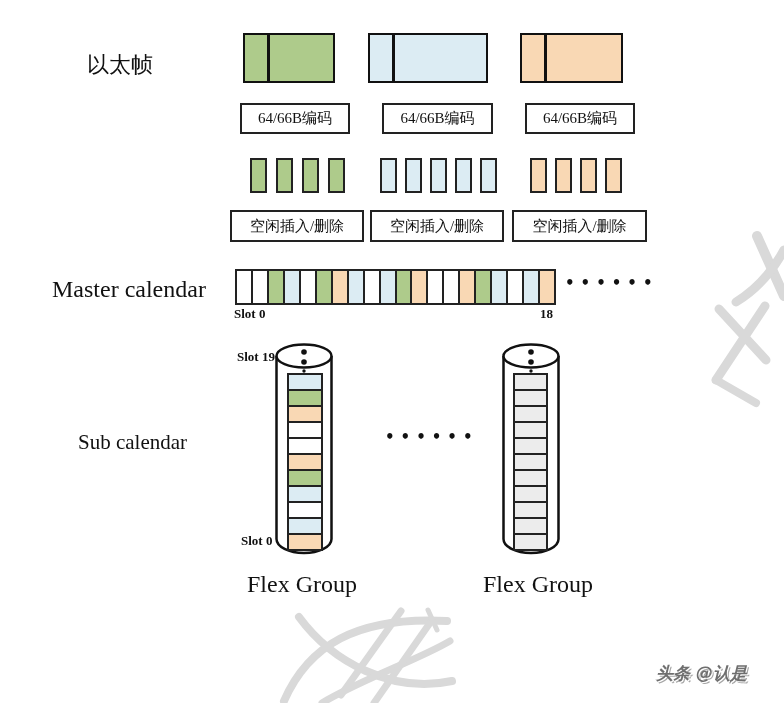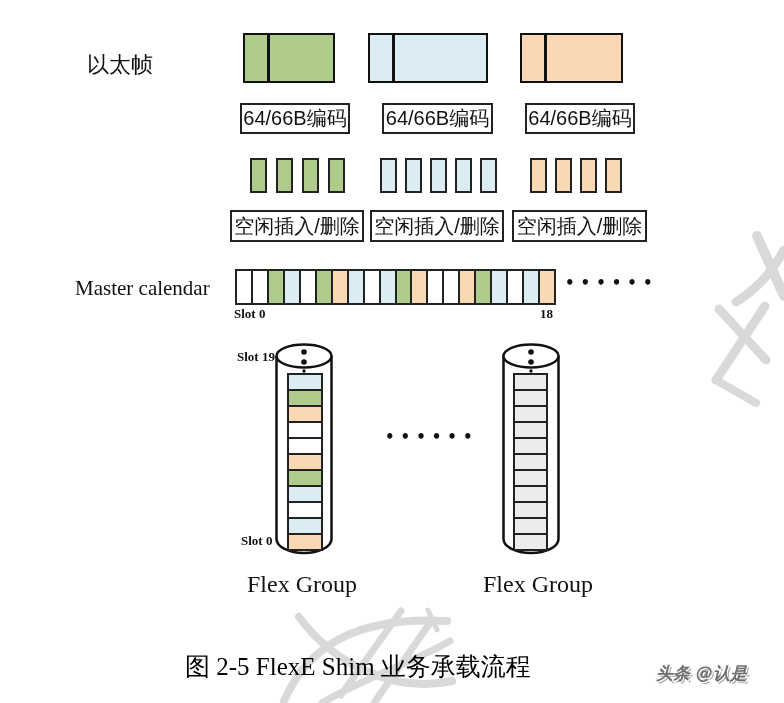--- a/index.html
+++ b/index.html
@@ -12,22 +12,22 @@
   .layer { z-index:1; }
 
   .label-serif { color:#111; white-space:nowrap; }
 
   .eth-frame { height:50px; border:2.5px solid #111; box-sizing:border-box; }
   .eth-frame .divider { position:absolute; top:-1px; bottom:-1px; left:22px; width:2.5px; background:#111; }
 
   .outline-box {
     border:2px solid #222; box-sizing:border-box; background:#fff;
     display:flex; align-items:center; justify-content:center;
-    font-size:20px; color:#111; white-space:nowrap;
-    font-family:Liberation Sans, sans-serif;
+    font-size:15px; color:#111; white-space:nowrap;
+    font-family:Liberation Serif, serif;
   }
 
   .bar-group { display:flex; }
   .bar { width:17px; height:35px; border:2px solid #222; box-sizing:border-box; }
   .bar-group.g1 .bar + .bar { margin-left:9px; }
   .bar-group.g2 .bar + .bar, .bar-group.g3 .bar + .bar { margin-left:8px; }
 
   .master-row { display:flex; width:321px; height:36px; }
   .mslot { flex:1; border:2px solid #222; box-sizing:border-box; }
   .mslot + .mslot { margin-left:-2px; }
@@ -102,21 +102,21 @@
       <div class="bar" style="background: rgb(249, 216, 180);"></div>
       <div class="bar" style="background: rgb(249, 216, 180);"></div>
       <div class="bar" style="background: rgb(249, 216, 180);"></div>
       <div class="bar" style="background: rgb(249, 216, 180);"></div>
     </div>
 
   <div class="abs layer outline-box" style="left:230px; top:210px; width:134px; height:32px;">空闲插入/删除</div>
   <div class="abs layer outline-box" style="left:370px; top:210px; width:134px; height:32px;">空闲插入/删除</div>
   <div class="abs layer outline-box" style="left:512px; top:210px; width:135px; height:32px;">空闲插入/删除</div>
 
-  <div class="abs layer label-serif" style="left:52px; top:276px; font-size:21px;margin-left:23px;">Master calendar</div>
+  <div class="abs layer label-serif" style="left:52px; top:276px; font-size:24px;">Master calendar</div>
 
   <div id="master-row" class="abs layer master-row" style="left:235px; top:269px;">
       <div class="mslot" style="background: rgb(255, 255, 255);"></div>
       <div class="mslot" style="background: rgb(255, 255, 255);"></div>
       <div class="mslot" style="background: rgb(174, 203, 139);"></div>
       <div class="mslot" style="background: rgb(220, 236, 243);"></div>
       <div class="mslot" style="background: rgb(255, 255, 255);"></div>
       <div class="mslot" style="background: rgb(174, 203, 139);"></div>
       <div class="mslot" style="background: rgb(249, 216, 180);"></div>
       <div class="mslot" style="background: rgb(220, 236, 243);"></div>
@@ -131,20 +131,21 @@
       <div class="mslot" style="background: rgb(220, 236, 243);"></div>
       <div class="mslot" style="background: rgb(255, 255, 255);"></div>
       <div class="mslot" style="background: rgb(220, 236, 243);"></div>
       <div class="mslot" style="background: rgb(249, 216, 180);"></div>
     </div>
 
   <div class="abs layer slot-label" style="left:234px; top:306px;">Slot 0</div>
   <div class="abs layer slot-label" style="left:540px; top:306px;">18</div>
   <div class="abs layer dots" style="left:565px; top:274px;">••••••</div>
 
+  <div class="abs layer label-serif" style="left:78px; top:430px; font-size:21px;">Sub calendar</div>
 
   <div class="abs layer slot-label" style="left:237px; top:349px;">Slot 19</div>
   <div class="abs layer slot-label" style="left:241px; top:533px;">Slot 0</div>
 
   <svg class="abs layer" style="left:274px; top:343px;" width="60" height="230" viewBox="0 0 60 230">
     <path d="M2.5,13 L2.5,196 A27.5,14 0 0 0 57.5,196 L57.5,13" fill="#ffffff" stroke="#111" stroke-width="2.5"></path>
     <ellipse cx="30" cy="13" rx="27.5" ry="11.5" fill="#ffffff" stroke="#111" stroke-width="2.5"></ellipse>
     <circle cx="30" cy="9" r="2.8" fill="#111"></circle>
     <circle cx="30" cy="19" r="2.8" fill="#111"></circle>
     <circle cx="30" cy="28" r="1.7" fill="#111"></circle>
@@ -182,16 +183,15 @@
       <div class="cslot" style="background: rgb(236, 236, 236);"></div>
       <div class="cslot" style="background: rgb(236, 236, 236);"></div>
       <div class="cslot" style="background: rgb(236, 236, 236);"></div>
       <div class="cslot" style="background: rgb(236, 236, 236);"></div>
       <div class="cslot" style="background: rgb(236, 236, 236);"></div>
     </div>
 
   <div class="abs layer label-serif" style="left:247px; top:571px; font-size:24px;">Flex Group</div>
   <div class="abs layer label-serif" style="left:483px; top:571px; font-size:24px;">Flex Group</div>
 
-  <div class="abs layer caption" style="left:185px; top:650px;">图 2-5  FlexE Shim 业务承载流程</div>
   <div class="abs layer credit" style="left:656px; top:662px;font-style:italic;">头条 @认是</div>
 
 </div>
 
 </body></html>

